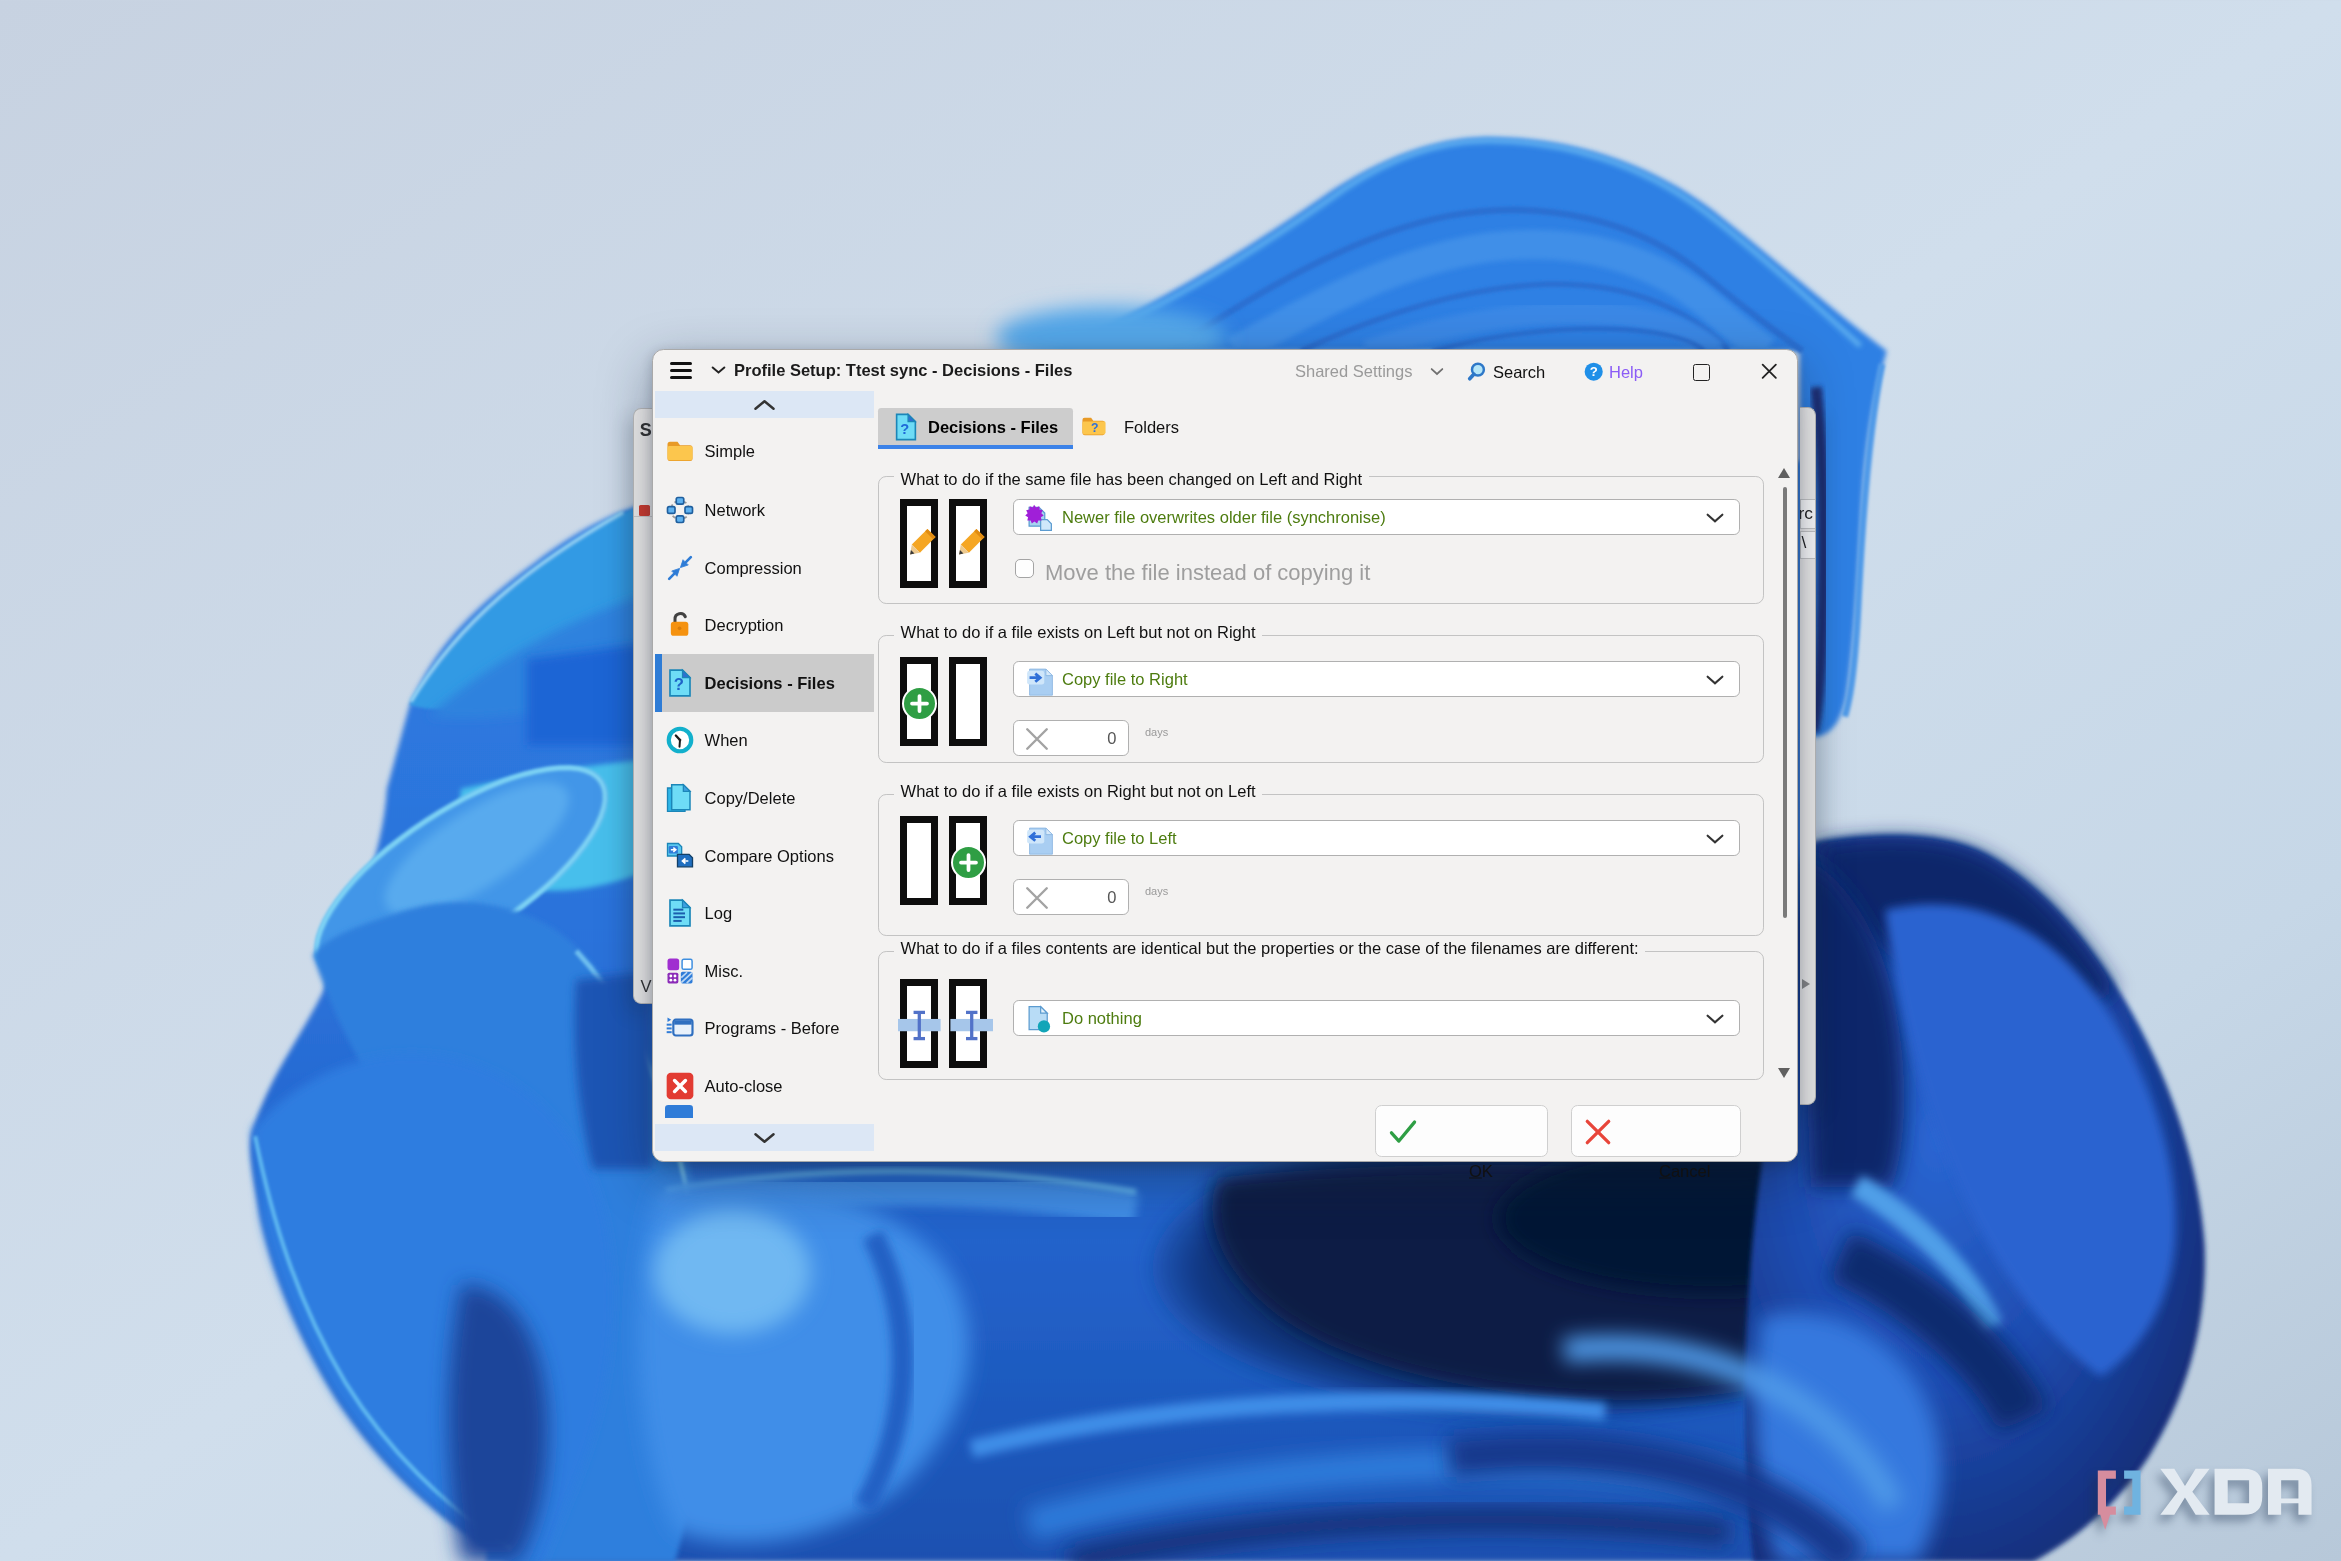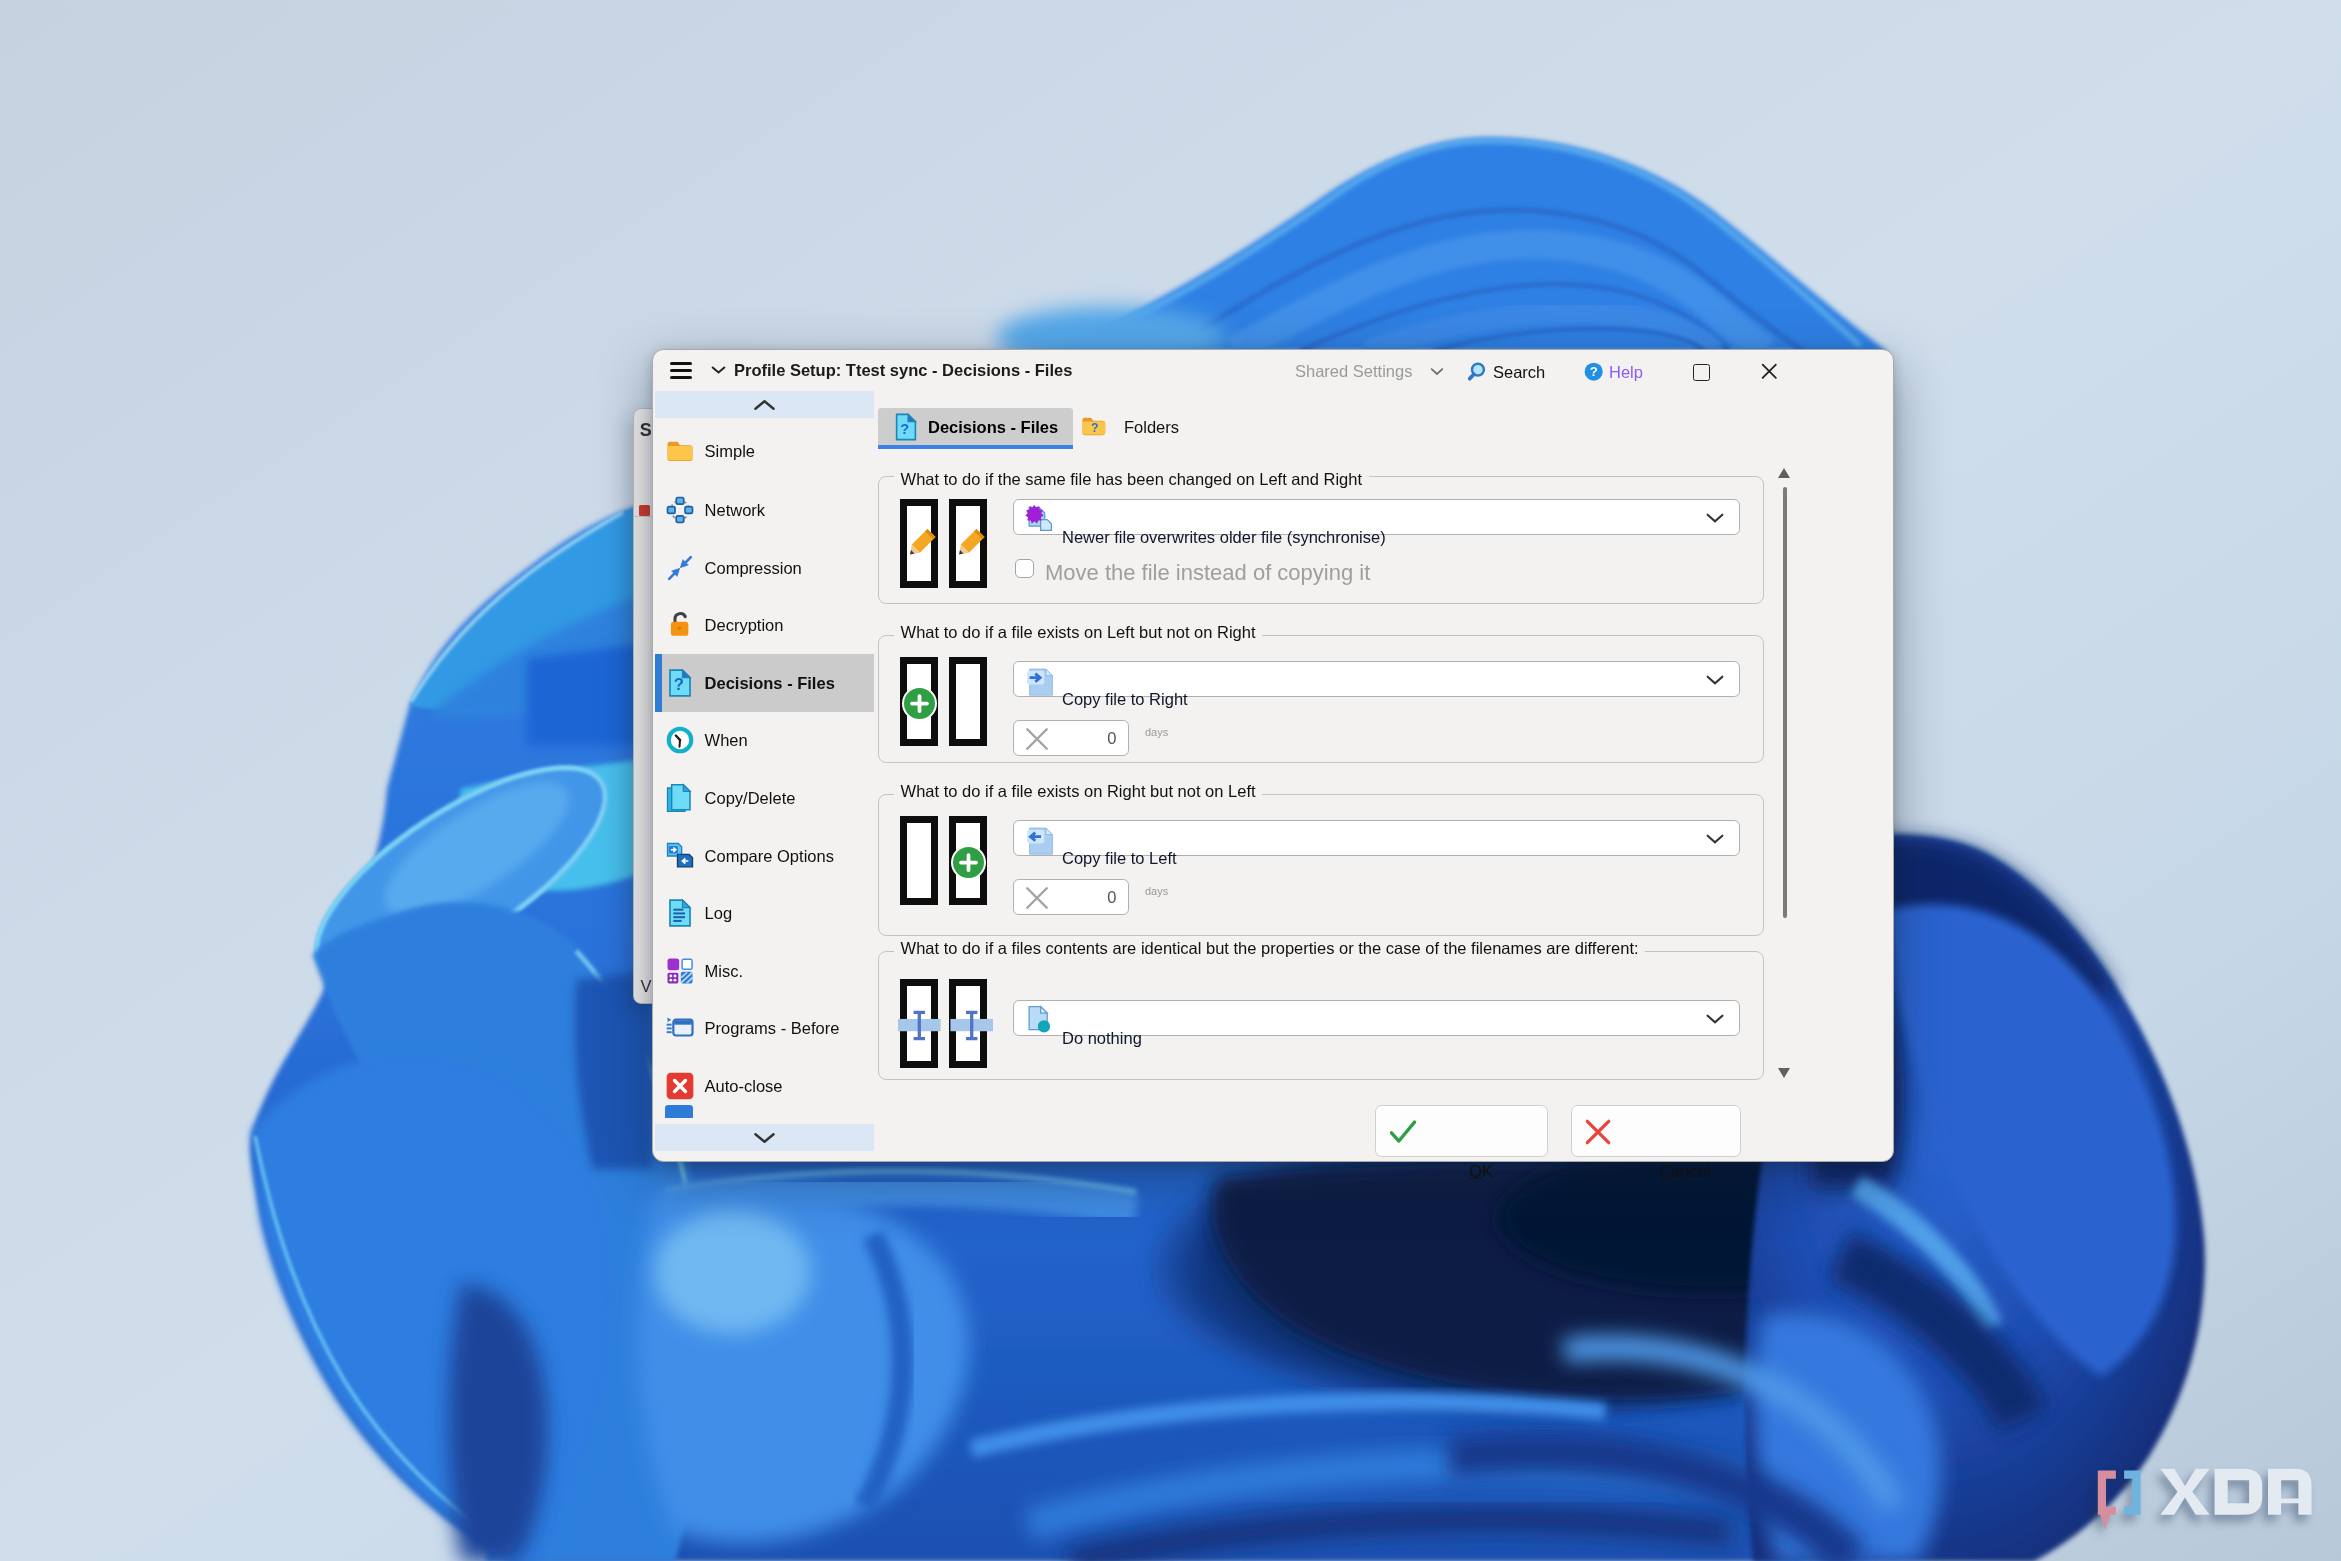--- a/index.html
+++ b/index.html
@@ -1,30 +1,30 @@
 <!DOCTYPE html>
 <html style="font-size:13px"><head>
 <meta charset="utf-8">
 <style>
   html,body{margin:0;padding:0;}
   body{width:2342px;height:1562px;overflow:hidden;font-family:"Liberation Sans",sans-serif;}
   #page{position:relative;width:2342px;height:1562px;overflow:hidden;background:#cbd6e4;}
   .abs{position:absolute;}
   
-  #dlg{position:absolute;left:652px;top:349px;width:1242px;height:813px;background:#f3f2f1;border:0.8px solid #a9a9a9;border-radius:11.5px;box-shadow:0 18px 53px rgba(20,30,50,.4), 0 3.3px 11.5px rgba(20,30,50,.22);box-sizing:border-box;}
+  #dlg{position:absolute;left:652px;top:349px;width:1146px;height:813px;background:#f3f2f1;border:0.8px solid #a9a9a9;border-radius:11.5px;box-shadow:0 18px 53px rgba(20,30,50,.4), 0 3.3px 11.5px rgba(20,30,50,.22);box-sizing:border-box;}
   .tbar-txt{font-size:16.5px;font-weight:bold;color:#1b1b1b;}
   .gray-txt{color:#9a9a9a;}
   .sb-item{position:absolute;left:1.6px;width:219px;height:58px;}
   .sb-item .lbl{position:absolute;left:50px;top:50%;transform:translateY(-50%);font-size:16.5px;color:#111;white-space:nowrap;}
   .sb-ico{position:absolute;left:10.7px;top:50%;transform:translateY(-50%);width:30px;height:30px;}
   .chevstrip{position:absolute;left:1.6px;width:219px;height:27px;background:#dce7f5;}
   .gbox{position:absolute;left:225px;width:886px;border:1.6px solid #c3c3c3;border-radius:8.2px;box-sizing:border-box;}
   .glabel{position:absolute;left:241px;transform:translateY(-12.3px);background:#f3f2f1;padding:0 6.6px;font-size:16.5px;color:#111;white-space:nowrap;}
   .ddown{position:absolute;left:360px;width:727px;height:36px;background:#fff;border:1.2px solid #b0b0b0;border-radius:5.8px;box-sizing:border-box;}
-  .ddown .dtxt{position:absolute;left:48px;top:50%;transform:translateY(-50%);font-size:16.5px;color:#0f172a;white-space:nowrap;margin-top:20px;}
+  .ddown .dtxt{position:absolute;left:48px;top:50%;transform:translateY(-50%);font-size:16.5px;color:#4d7c0f;white-space:nowrap;}
   .chev{position:absolute;width:18px;height:10px;}
   .rects{position:absolute;left:247px;width:91px;height:91px;}
   .rct{position:absolute;top:0;width:38px;height:89px;border:7.4px solid #0d0d0d;background:#fff;box-sizing:border-box;}
   .daysbox{position:absolute;left:360px;width:116px;height:36px;background:#fff;border:1.2px solid #b0b0b0;border-radius:5.8px;box-sizing:border-box;}
   .dayslbl{position:absolute;left:492px;font-size:11px;color:#9a9a9a;}
   .btn{position:absolute;top:755px;height:52px;background:#fdfdfd;border:1.2px solid #cfcfcf;border-radius:6.6px;box-sizing:border-box;}
   .btn .t{position:absolute;top:50%;transform:translateY(-50%);font-size:16.5px;color:#111;margin-top:40px;}
 </style>
 </head>
 <body>

